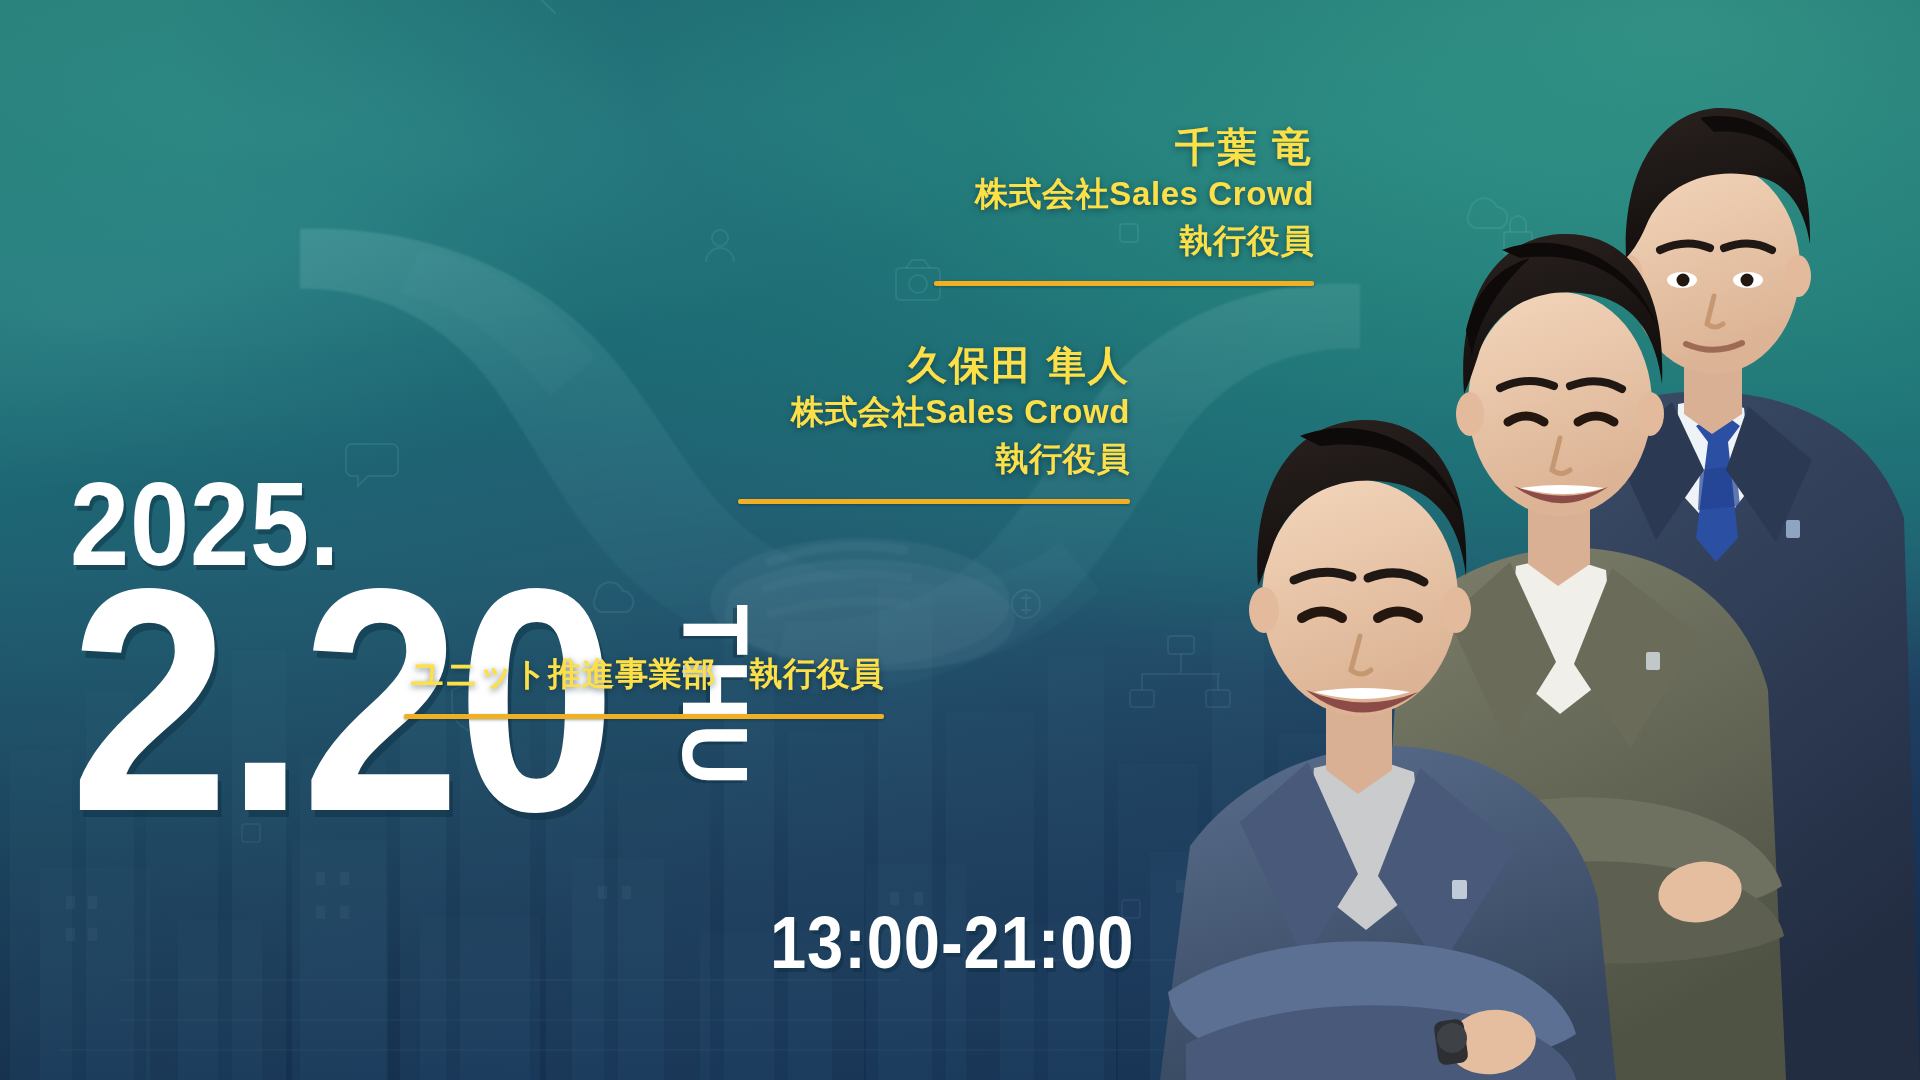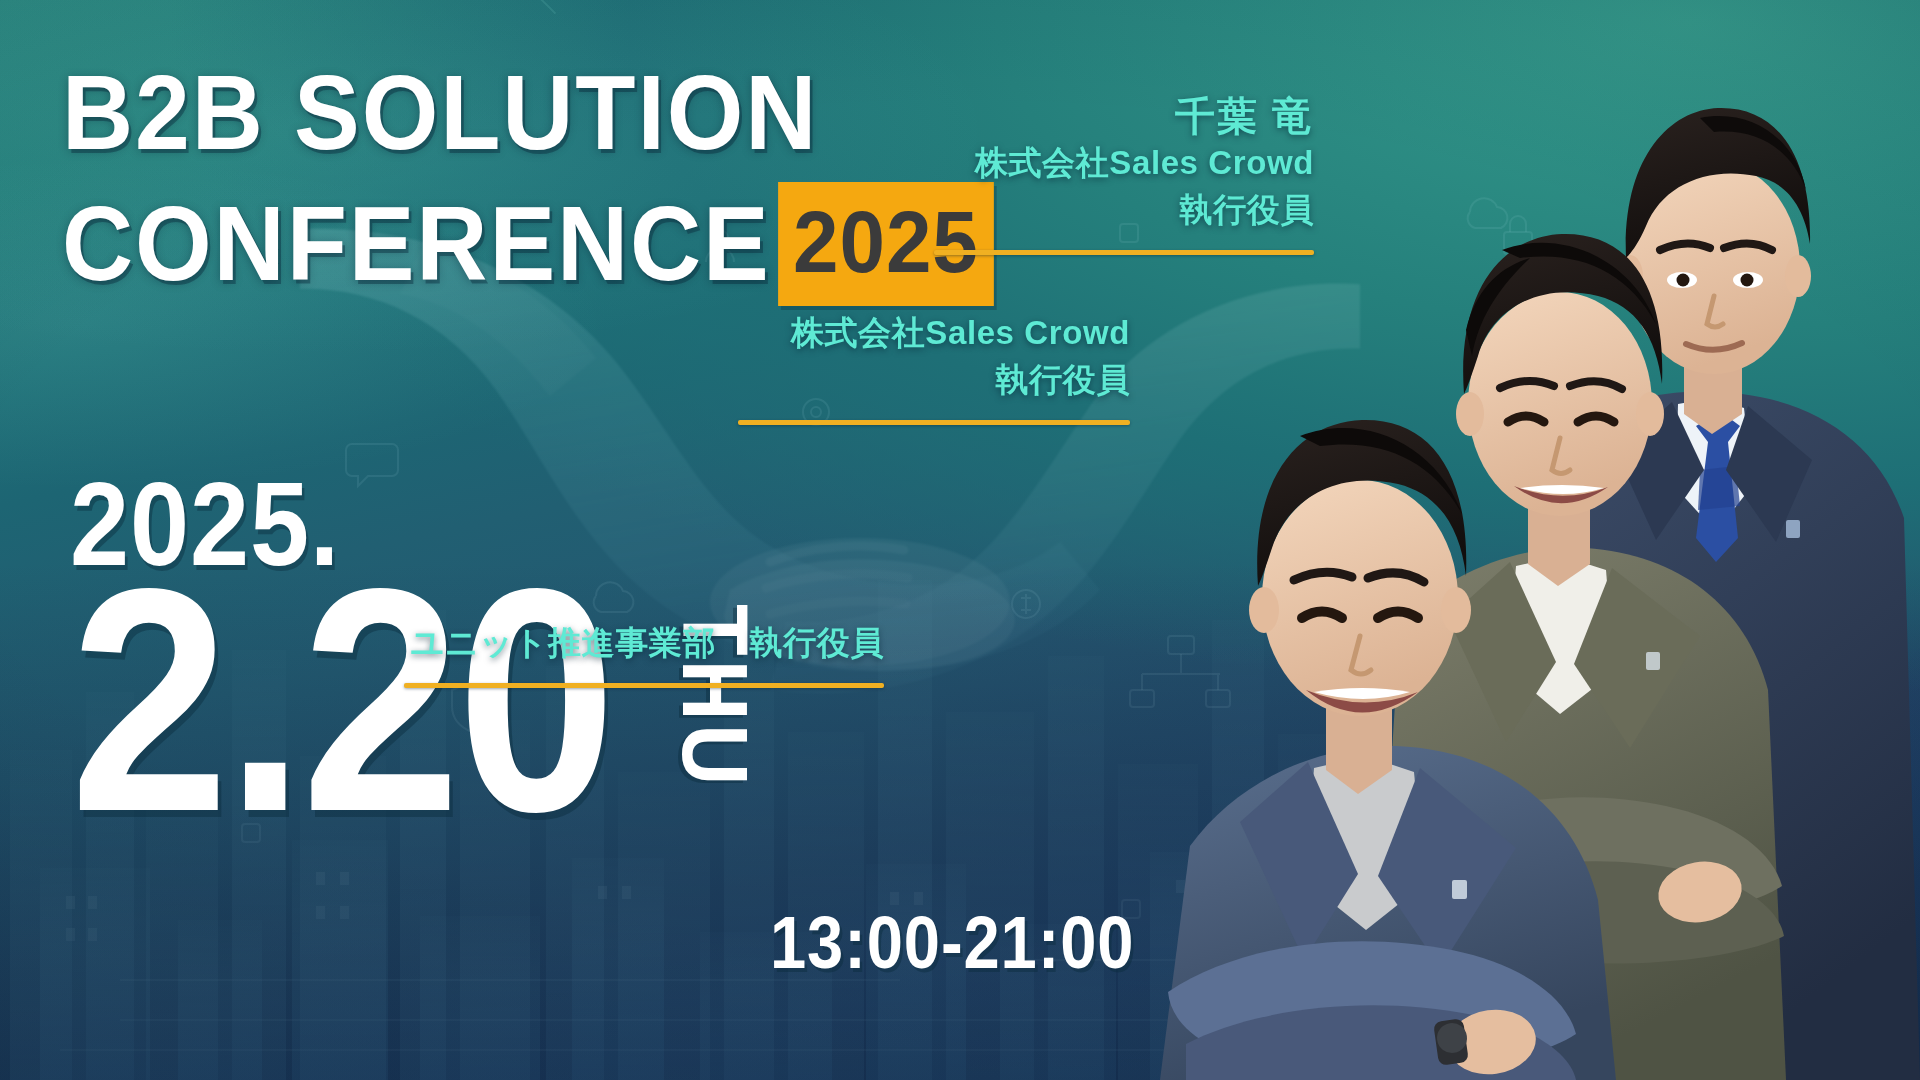--- a/index.html
+++ b/index.html
@@ -134,21 +134,21 @@
   .date-time{
     position:absolute;left:700px;top:430px;
     font-size:74px;font-weight:700;color:#fff;letter-spacing:1px;
     transform:scaleX(0.88);transform-origin:left center;
     text-shadow:3px 4px 0 rgba(9,42,60,0.42);
     white-space:nowrap;
   }
 
   
   .speakers{position:absolute;inset:0;z-index:7;pointer-events:none;}
-  .spk{position:absolute;text-align:right;color:#5eead4;pointer-events:auto;}
+  .spk{position:absolute;text-align:right;color:#fde047;pointer-events:auto;margin-top:31px;}
   .spk-name{
     font-size:40px;font-weight:700;letter-spacing:2px;line-height:1.2;
     text-shadow:0 2px 6px rgba(6,32,50,0.55);
     white-space:nowrap;
   }
   .spk-line{
     font-size:33px;font-weight:700;letter-spacing:0.6px;line-height:1.42;
     text-shadow:0 2px 6px rgba(6,32,50,0.55);
     white-space:nowrap;
   }
@@ -480,47 +480,41 @@
         <path d="M360 636 l-9 34 q10 8 20 0" stroke="#c59871" stroke-width="5" fill="none" stroke-linecap="round"></path>
 
         <path d="M306 690 q54 44 112 2 q-54 22 -112 -2 z" fill="#8c4b46"></path>
         <path d="M314 692 q50 14 96 0 q-48 -8 -96 0 z" fill="#ffffff"></path>
 
         <rect x="452" y="880" width="15" height="19" rx="2" fill="#cdd7e2" opacity="0.9"></rect>
       </g>
     </svg>
   </div>
 
-  <div class="title-wrap">
-    <div class="tline tline-1">B2B SOLUTION</div>
-    <div class="tline tline-2">
-      <span class="t2-word">CONFERENCE</span>
-      <span class="badge-2025">2025</span>
-    </div>
-  </div>
 
   <div class="date-wrap">
     <div class="date-year">2025.</div>
     <div class="date-row">
       <div class="date-day">2.20</div>
       <div class="date-dow">THU</div>
     </div>
     <div class="date-time">13:00-21:00</div>
   </div>
 
   <div class="speakers">
 
     <div class="spk spk-1">
       <div class="spk-name">千葉 竜</div>
       <div class="spk-line">株式会社Sales Crowd</div>
       <div class="spk-line">執行役員</div>
       <div class="spk-rule"></div>
     </div>
 
     <div class="spk spk-2">
+      <div class="spk-name">久保田 隼人</div>
       <div class="spk-line">株式会社Sales Crowd</div>
       <div class="spk-line">執行役員</div>
       <div class="spk-rule"></div>
     </div>
 
     <div class="spk spk-3">
       <div class="spk-line">ユニット推進事業部　執行役員</div>
       <div class="spk-rule"></div>
     </div>
 

